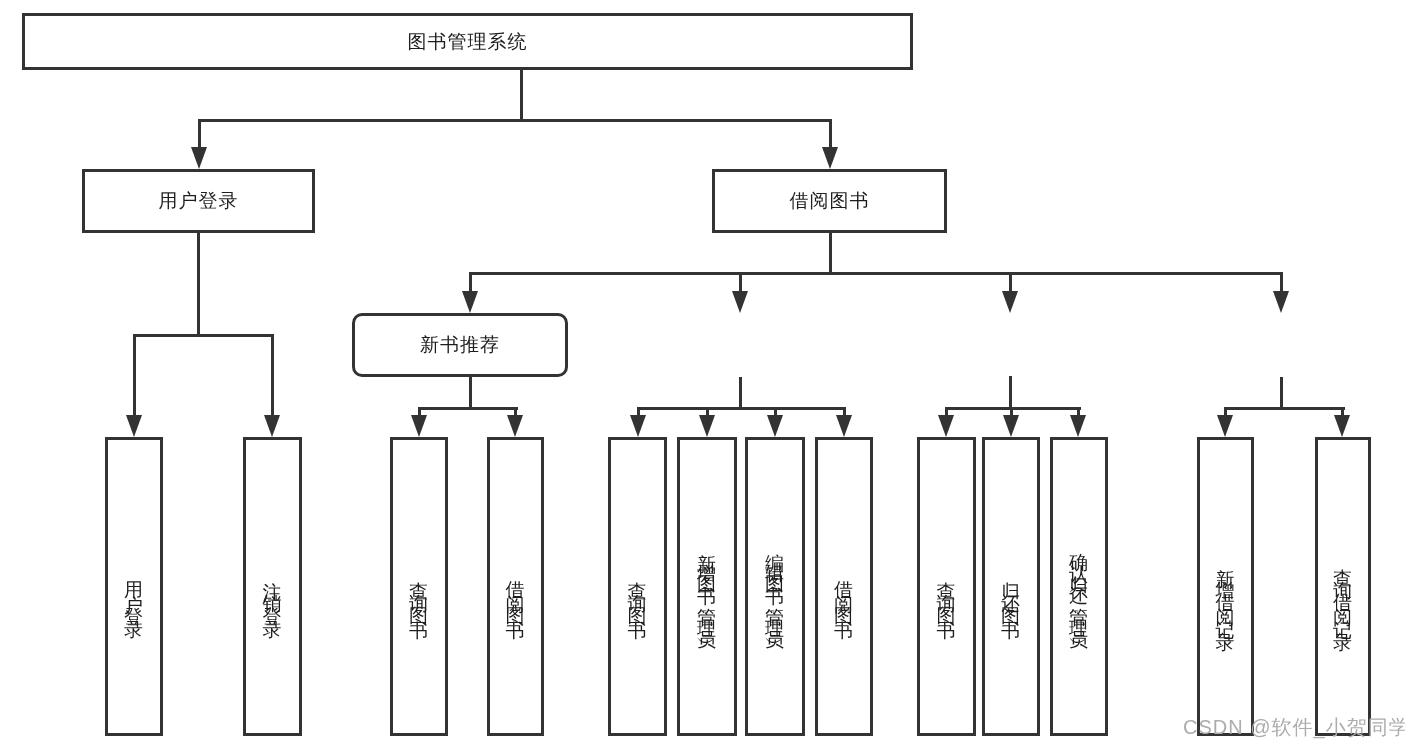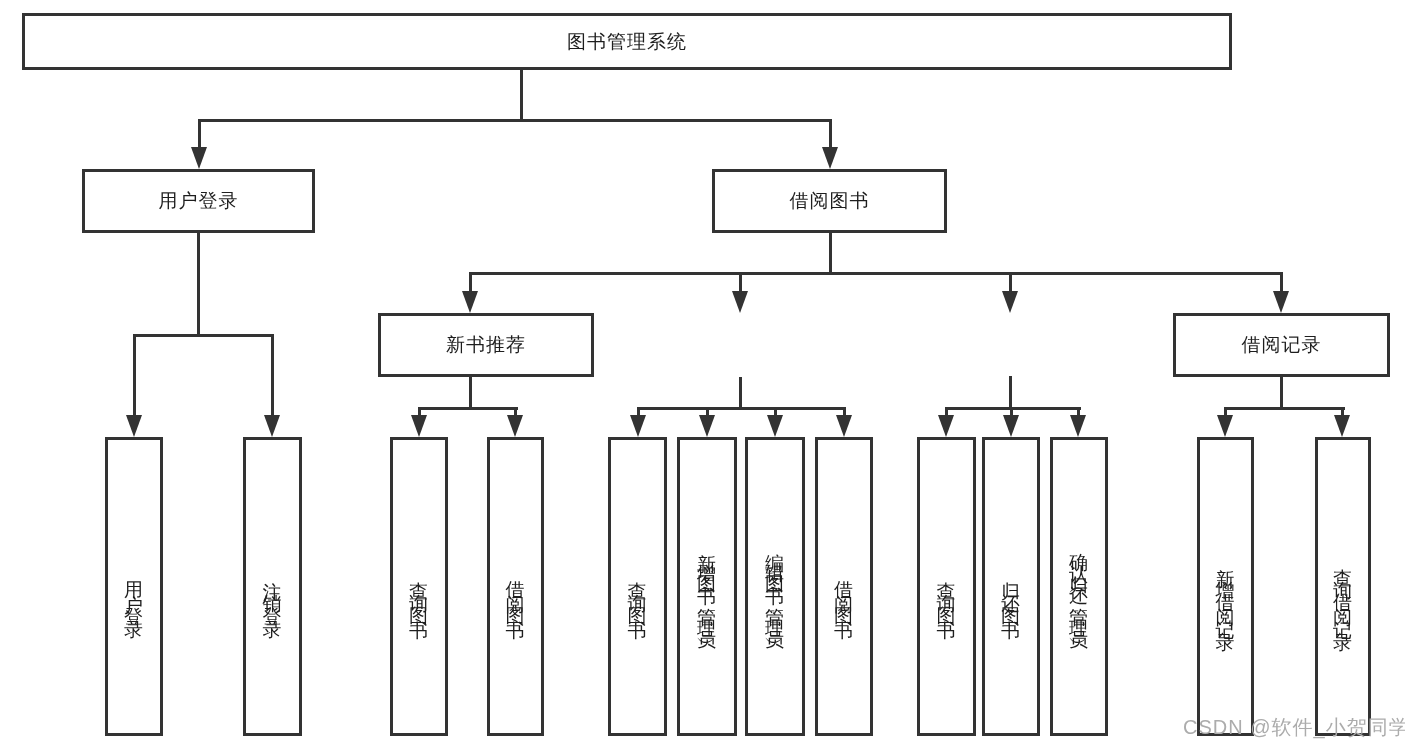--- a/index.html
+++ b/index.html
@@ -26,41 +26,38 @@
   .watermark{
     position:absolute;left:1183px;top:714px;z-index:6;
     font-size:20px;color:#acacac;letter-spacing:1px;white-space:nowrap;
   }
 </style>
 </head>
 <body>
 
 <div class="stage">
 
-  <div class="box" style="left:22px;top:13px;width:1210px;height:57px;text-align:right;">
+  <div class="box" style="left:22px;top:13px;width:891px;height:57px;text-align:right;">
     <span>图书管理系统</span>
   </div>
 
   <div class="box" style="left:82px;top:169px;width:233px;height:64px;">
     <span>用户登录</span>
   </div>
 
   <div class="box" style="left:712px;top:169px;width:235px;height:64px;">
     <span>借阅图书</span>
   </div>
 
-  <div class="box" style="left:378px;top:313px;width:216px;height:64px;">
+  <div class="box" style="left:352px;top:313px;width:216px;height:64px;border-radius:10px;">
     <span>新书推荐</span>
   </div>
 
 
 
-  <div class="box" style="left:1173px;top:313px;width:217px;height:64px;">
-    <span>借阅记录</span>
-  </div>
 
   <div class="box vbox" style="left:105px;top:437px;width:58px;height:299px;">
       <span>用户登录</span>
     </div>
 
   <div class="box vbox" style="left:243px;top:437px;width:59px;height:299px;">
       <span>注销登录</span>
     </div>
 
   <div class="box vbox" style="left:390px;top:437px;width:58px;height:299px;">

